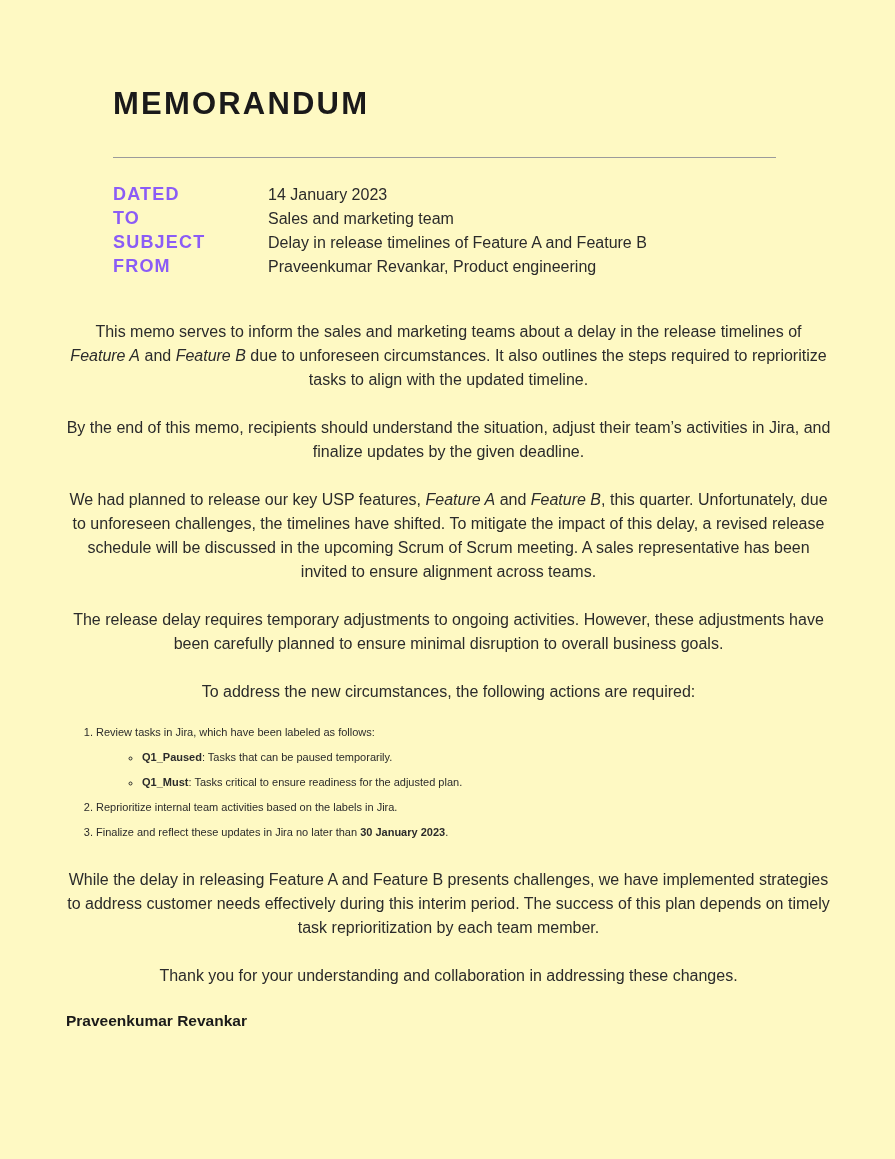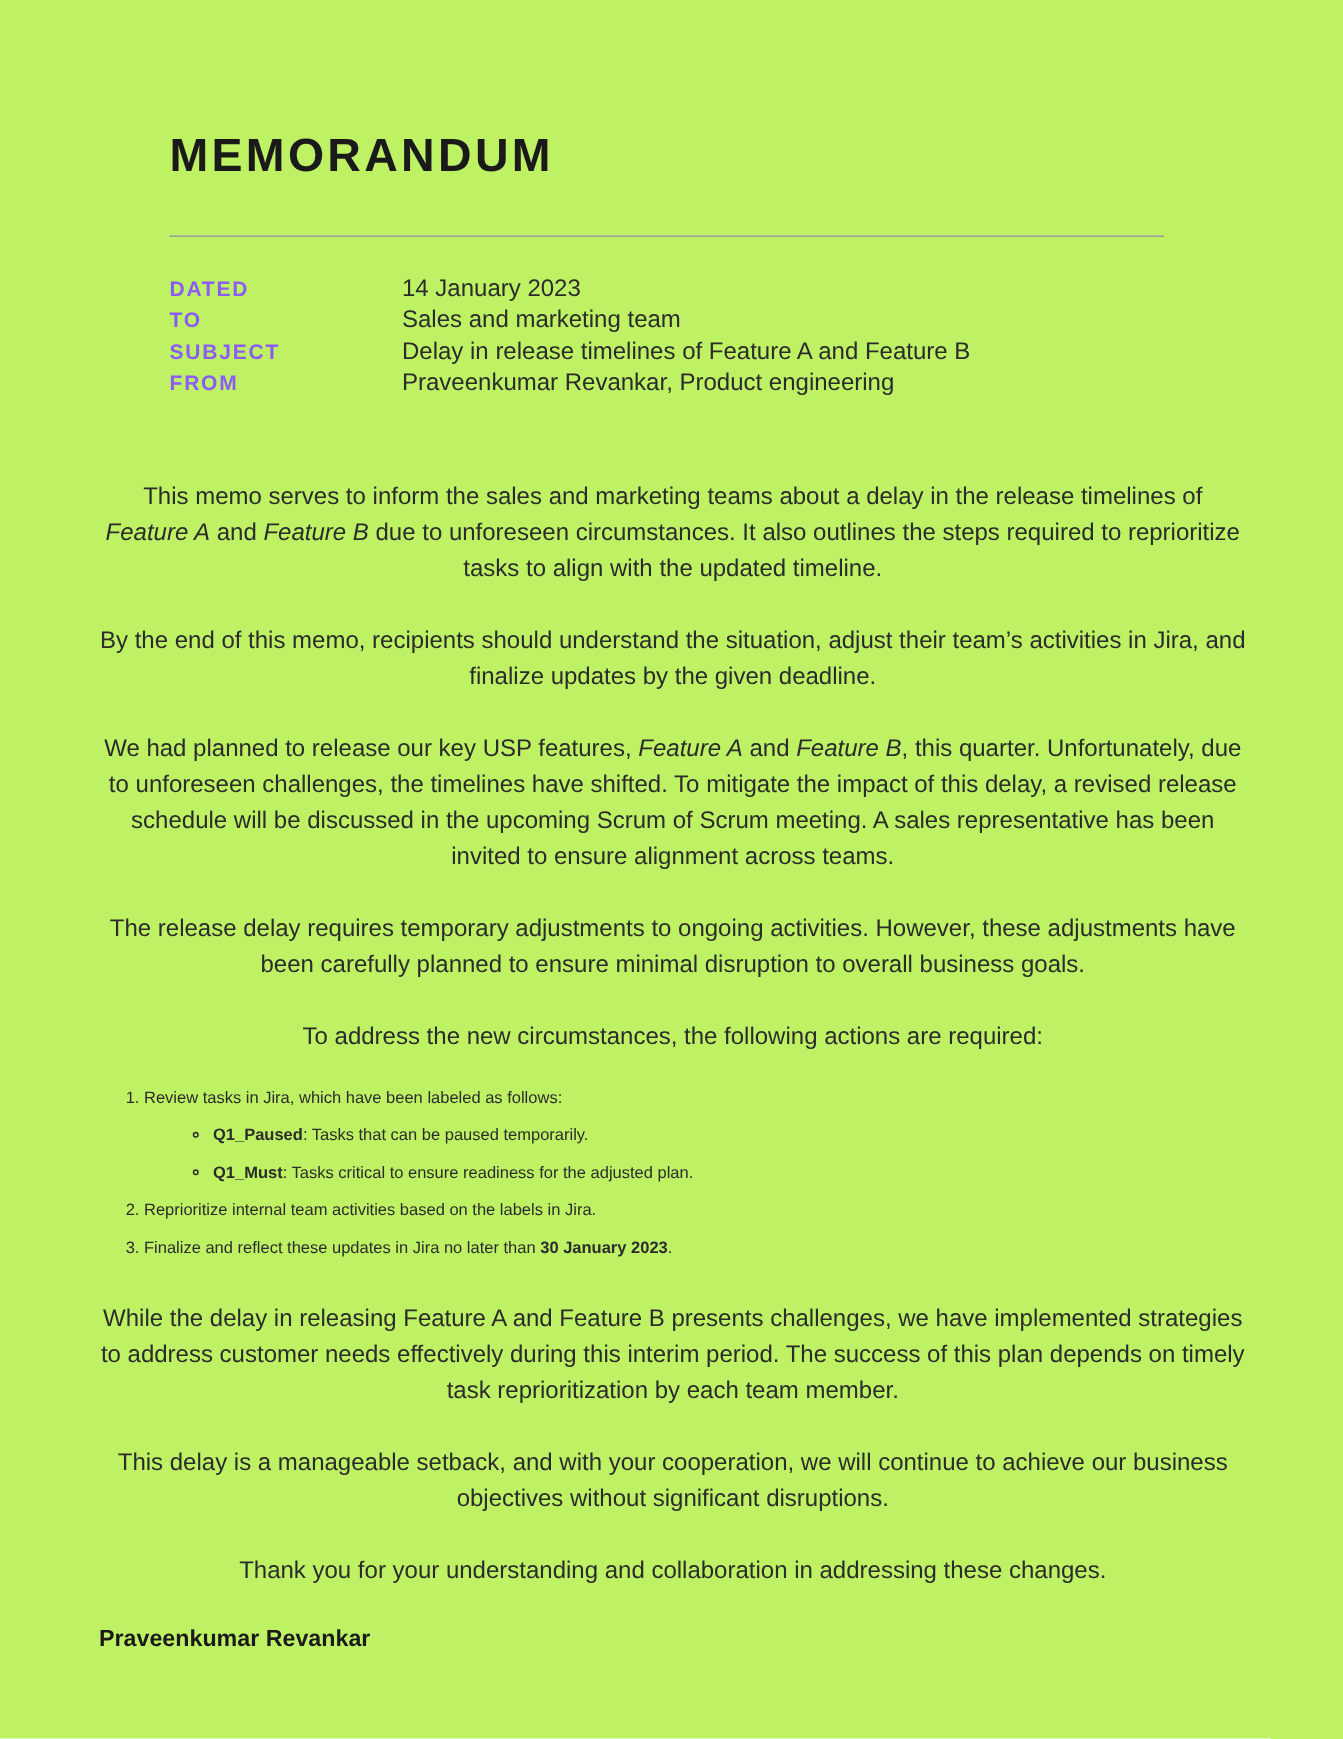--- a/index.html
+++ b/index.html
@@ -13,21 +13,21 @@
     font-family: "Liberation Sans", sans-serif;
     color: #262626;
     -webkit-font-smoothing: antialiased;
   }
   .page {
     position: relative;
     width: 895px;
     min-height: 1159px;
     box-sizing: border-box;
     padding: 0;
-    background: #bef264;
+    background: #fef9c3;
   }
   .doc-title {
     position: absolute;
     left: 113px;
     top: 86px;
     font-size: 31px;
     font-weight: bold;
     letter-spacing: 2.2px;
     color: #1a1a1a;
   }
@@ -48,21 +48,21 @@
   .meta-row {
     display: flex;
     align-items: baseline;
     margin-bottom: 3px;
   }
   .meta-label {
     width: 155px;
     flex: 0 0 155px;
     color: #8b5cf6;
     font-weight: bold;
-    font-size: 14px;
+    font-size: 18px;
     letter-spacing: 1.2px;
   }
   .meta-value {
     font-size: 16px;
     color: #2b2b2b;
   }
   .body {
     position: absolute;
     left: 66px;
     top: 320px;
@@ -153,20 +153,19 @@
           <li><strong>Q1_Paused</strong><span>: Tasks that can be paused temporarily.</span></li>
           <li><strong>Q1_Must</strong><span>: Tasks critical to ensure readiness for the adjusted plan.</span></li>
         </ul>
       </li>
       <li><span>Reprioritize internal team activities based on the labels in Jira.</span></li>
       <li><span>Finalize and reflect these updates in Jira no later than </span><strong>30 January 2023</strong><span>.</span></li>
     </ol>
 
     <p class="para">While the delay in releasing Feature A and Feature B presents challenges, we have implemented strategies to address customer needs effectively during this interim period. The success of this plan depends on timely task reprioritization by each team member.</p>
 
-    <p class="para">This delay is a manageable setback, and with your cooperation, we will continue to achieve our business objectives without significant disruptions.</p>
 
     <p class="para">Thank you for your understanding and collaboration in addressing these changes.</p>
 
     <div class="signature">Praveenkumar Revankar</div>
 
   </div>
 </div>
 
 </body></html>

